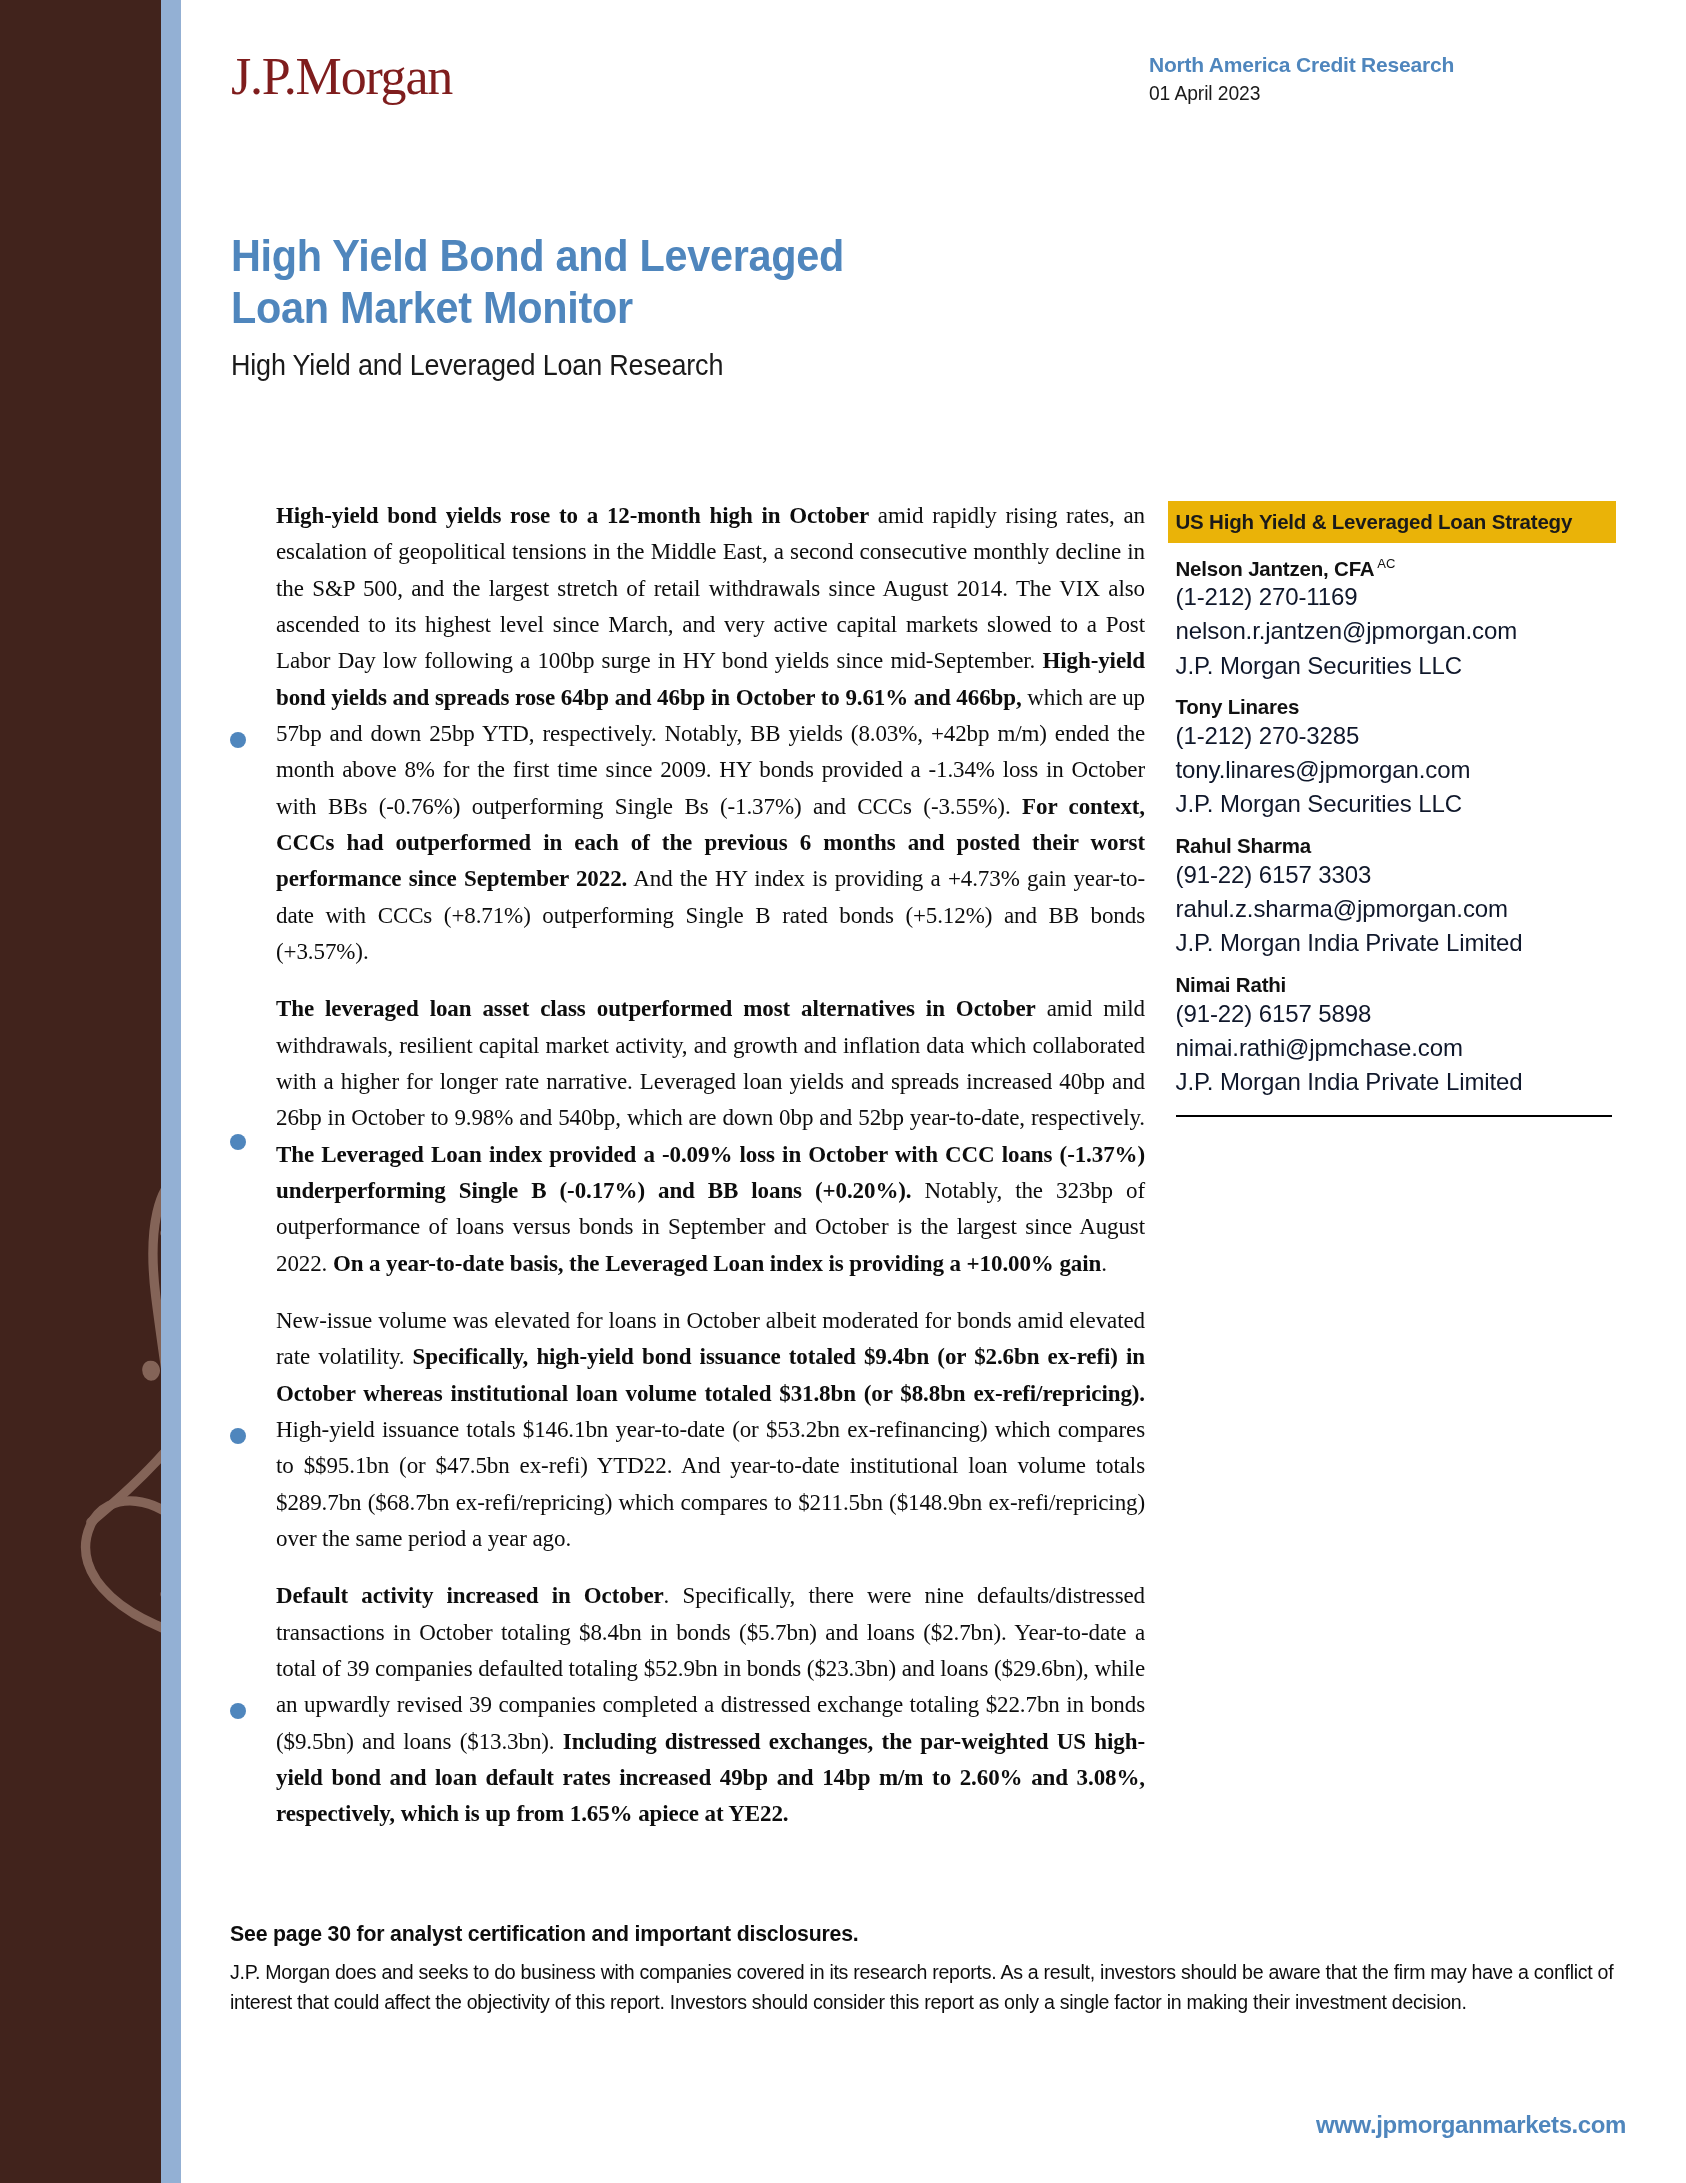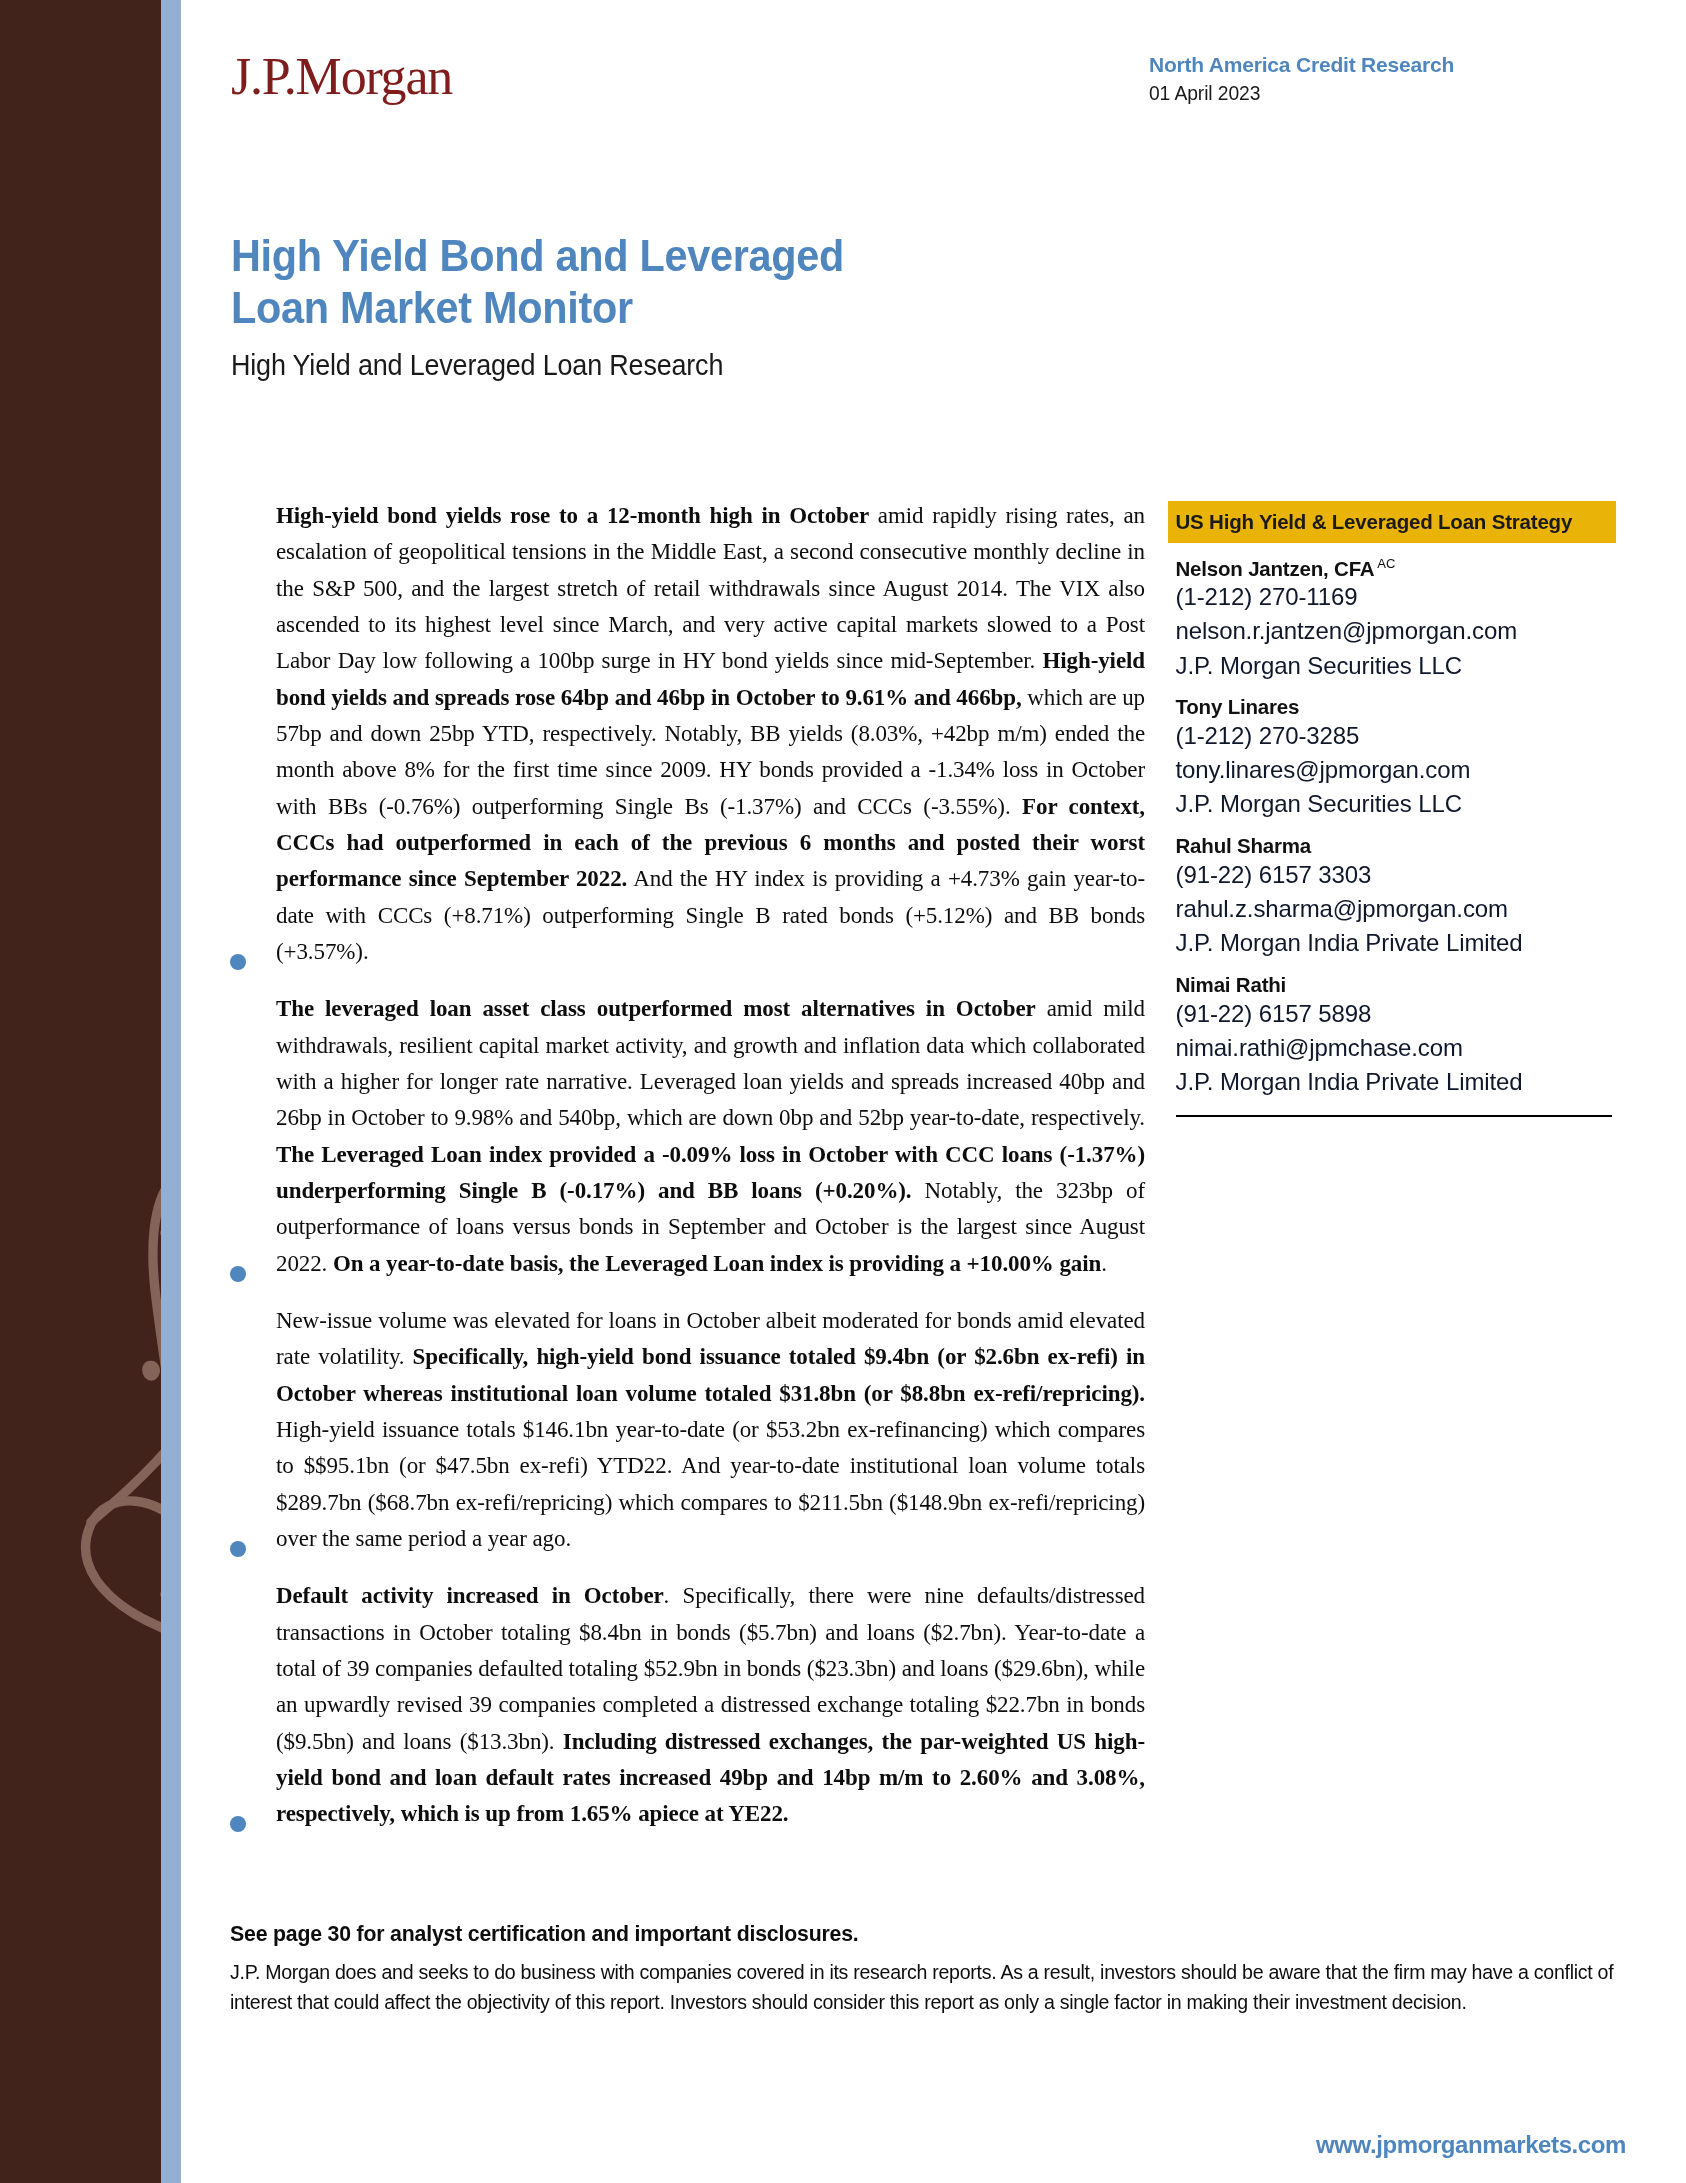--- a/index.html
+++ b/index.html
@@ -112,21 +112,21 @@
   }
 
   
   #body-column {
     position: absolute;
     left: 49px; top: 498px;
     width: 915px;
   }
   .bullet-row {
     display: flex;
-    align-items: flex-end;
+    align-items: center;
     margin-bottom: 21px;
   }
   .bullet-marker {
     flex: 0 0 auto;
     width: 16px; height: 16px;
     margin: 11.2px 30px 0 0;
     border-radius: 50%;
     background: #4f86bd;
   }
   .bullet-text {
@@ -210,21 +210,20 @@
   }
   #site-url {
     position: absolute;
     left: 990px; top: 2111px;
     width: 455px;
     text-align: right;
     font-size: 24px;
     font-weight: bold;
     color: #4f86bd;
     letter-spacing: -0.4px;
-    margin-top: 20px;
   }
 </style>
 </head>
 <body>
 
 <div id="left-rail-brown">
   <svg id="watermark-signature" viewBox="0 0 1100 520" xmlns="http://www.w3.org/2000/svg">
     <g fill="none" stroke="#8a6a5e" stroke-width="15" stroke-linecap="round" stroke-linejoin="round">
       <path d="M40 300 C70 150, 150 60, 230 95 C290 122, 280 210, 215 255 C160 292, 105 270, 120 215"></path>
       <path d="M236 96 C330 210, 430 300, 545 320"></path>

